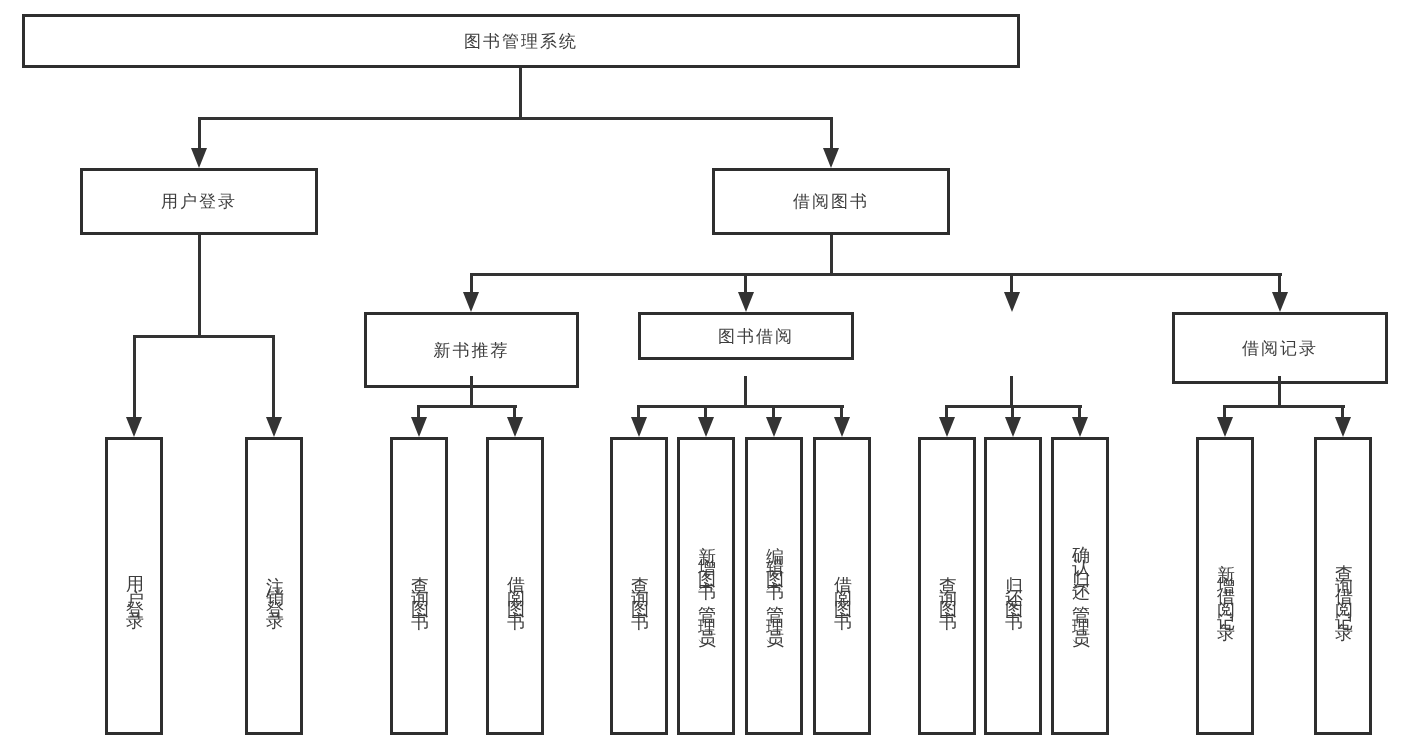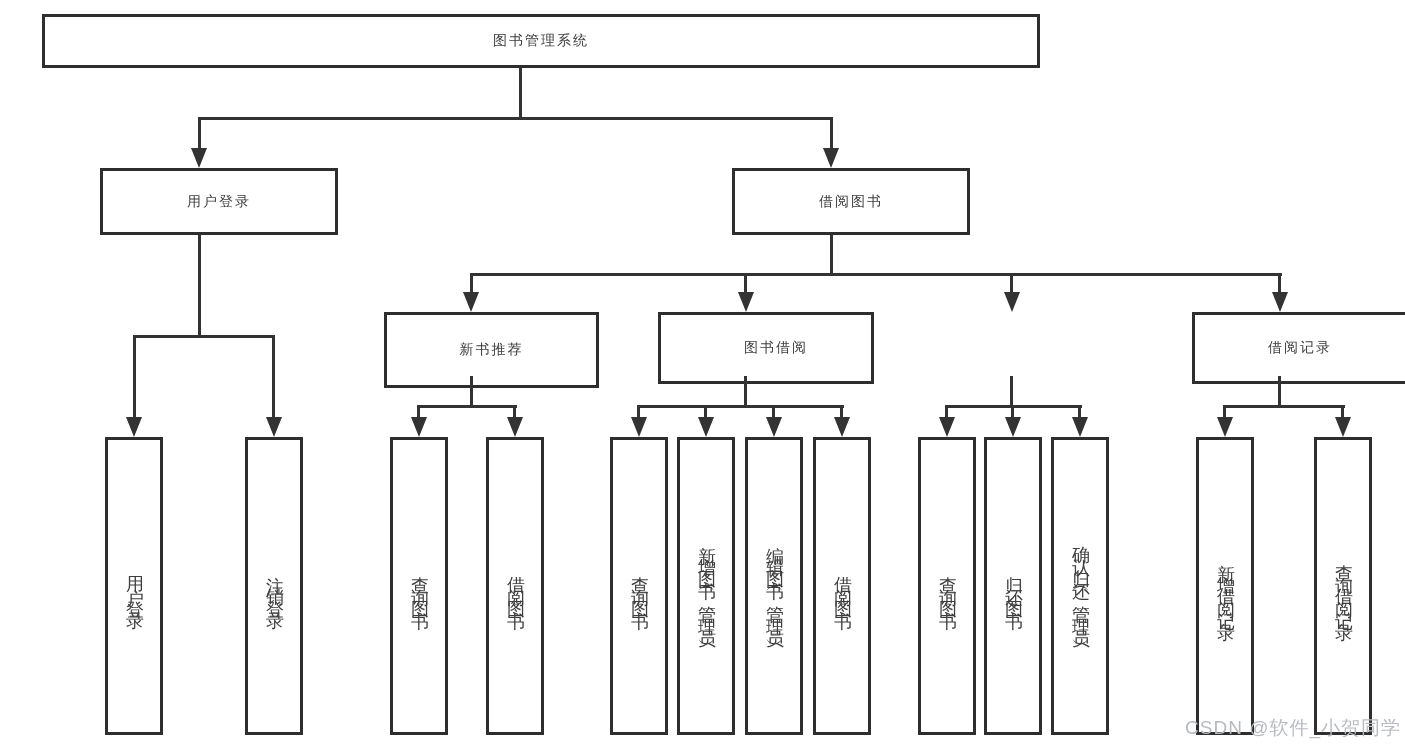--- a/index.html
+++ b/index.html
@@ -11,21 +11,21 @@
     overflow:hidden;
   }
   .box{
     position:absolute;
     box-sizing:border-box;
     border:3px solid #2e2e2e;
     background:#ffffff;
     display:flex;align-items:center;justify-content:center;
     color:#3d3d3d;
   }
-  .hbox{font-size:14px;letter-spacing:2px;margin-left:20px;}
+  .hbox{font-size:17px;letter-spacing:2px;}
   .vbox span{
     writing-mode:vertical-rl;
     text-orientation:mixed;
     font-size:18px;
     letter-spacing:12px;
     line-height:1.1;
     white-space:nowrap;
   }
   .line{position:absolute;background:#333333;}
   .arrow{
@@ -80,21 +80,21 @@
   <div class="line" style="left:744px;top:273px;width:3px;height:19px;"></div>
   <div class="arrow" style="left:738px;top:292px;"></div>
   <div class="line" style="left:1010px;top:273px;width:3px;height:19px;"></div>
   <div class="arrow" style="left:1004px;top:292px;"></div>
   <div class="line" style="left:1278px;top:273px;width:3px;height:19px;"></div>
   <div class="arrow" style="left:1272px;top:292px;"></div>
 
   <div class="box hbox" style="left:364px;top:312px;width:215px;height:76px;">
     <span>新书推荐</span>
   </div>
-  <div class="box hbox" style="left:638px;top:312px;width:216px;height:72px;padding-left:20px;">
+  <div class="box hbox" style="left:638px;top:312px;width:216px;height:48px;padding-left:20px;">
     <span>图书借阅</span>
   </div>
   <div class="box hbox" style="left:1172px;top:312px;width:216px;height:72px;">
     <span>借阅记录</span>
   </div>
 
   <div class="line" style="left:470px;top:376px;width:3px;height:29px;"></div>
   <div class="line" style="left:417px;top:405px;width:100px;height:3px;"></div>
   <div class="line" style="left:417px;top:405px;width:3px;height:12px;"></div>
   <div class="arrow" style="left:411px;top:417px;"></div>
@@ -165,15 +165,14 @@
     <span>确认归还（管理员）</span>
   </div>
 
   <div class="box vbox" style="left:1196px;top:437px;width:58px;height:298px;">
     <span>新增借阅记录</span>
   </div>
   <div class="box vbox" style="left:1314px;top:437px;width:58px;height:298px;">
     <span>查询借阅记录</span>
   </div>
 
-  <div class="watermark">CSDN @软件_小贺同学</div>
 
 </div>
 
 </body></html>

